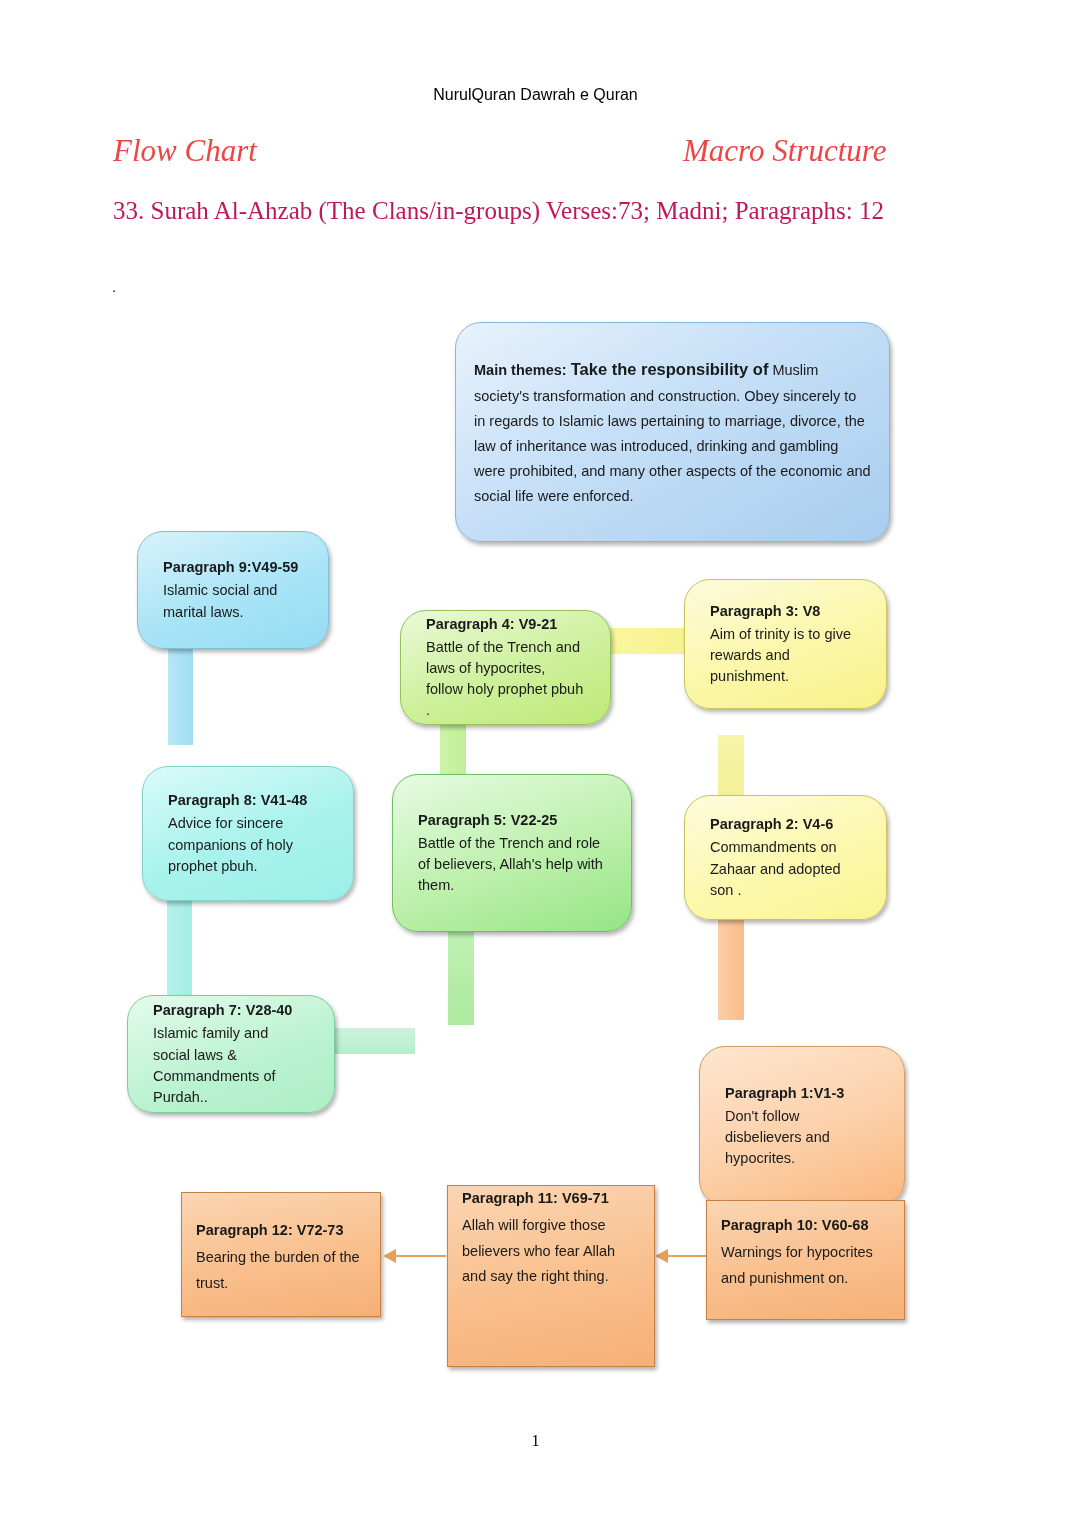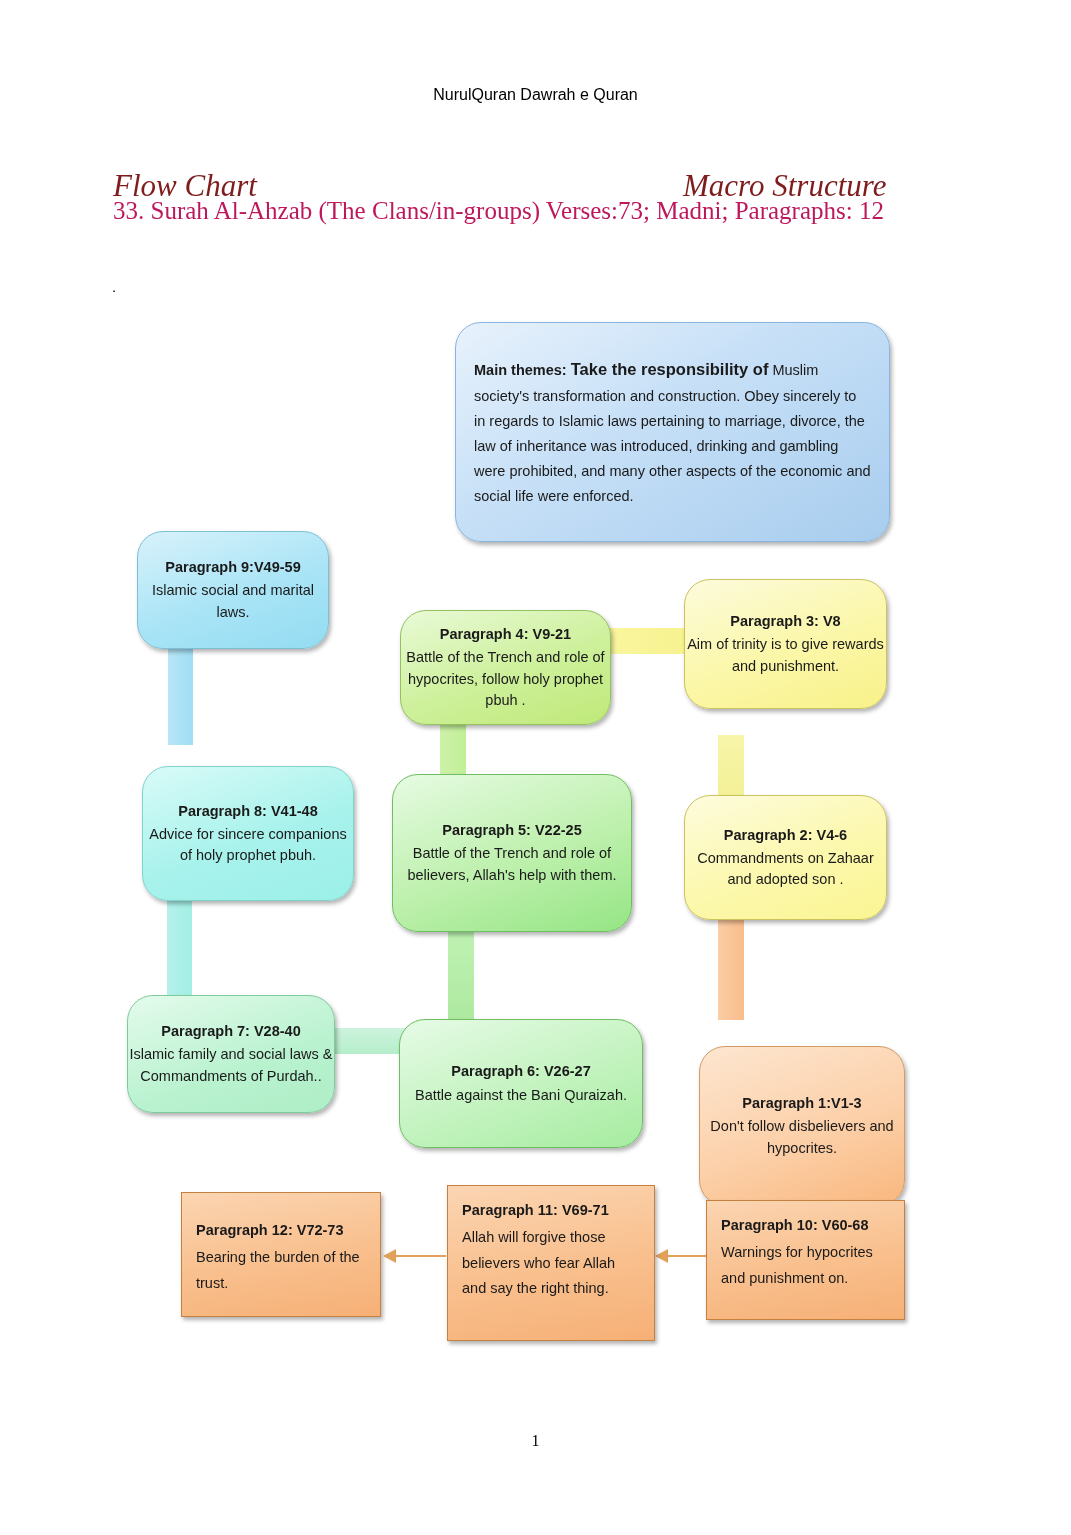--- a/index.html
+++ b/index.html
@@ -35,23 +35,22 @@
     left: 113px;
     width: 830px;
     height: 40px;
   }
   .title-left, .title-right {
     position: absolute;
     top: 0;
     font-family: "Liberation Serif", serif;
     font-style: italic;
     font-size: 31px;
-    color: #7f1d1d;
+    color: #ef4444;
     white-space: nowrap;
-    margin-top: 35px;
   }
   .title-left  { left: 0; }
   .title-right { left: 570px; }
 
   .subtitle {
     position: absolute;
     top: 197px;
     left: 113px;
     font-family: "Liberation Serif", serif;
     font-size: 25px;
@@ -63,25 +62,25 @@
     top: 278px;
     left: 112px;
     font-size: 15px;
     color: #000;
   }
 
   
   .node {
     position: absolute;
     box-sizing: border-box;
-    padding: 8px 0;
+    padding: 8px 25px;
     font-size: 14.5px;
     line-height: 1.45;
     color: #1a1a1a;
-    text-align: center;
+    text-align: left;
     display: flex;
     flex-direction: column;
     justify-content: center;
     z-index: 5;
   }
   .node .hd {
     font-weight: bold;
     display: block;
     margin-bottom: 2px;
   }
@@ -201,32 +200,28 @@
     <span class="bd">Advice for sincere companions of holy prophet pbuh.</span>
   </div>
 
   <div class="node rounded fill-mint" style="left:127px; top:995px; width:208px; height:118px;">
     <span class="hd">Paragraph 7: V28-40</span>
     <span class="bd">Islamic family and social laws &amp; Commandments of Purdah..</span>
   </div>
 
   <div class="node rounded fill-green1" style="left:400px; top:610px; width:211px; height:115px;">
     <span class="hd">Paragraph 4: V9-21</span>
-    <span class="bd">Battle of the Trench and role of hypocrites, follow holy prophet pbuh .</span>
+    <span class="bd">Battle of the Trench and laws of hypocrites, follow holy prophet pbuh .</span>
   </div>
 
   <div class="node rounded fill-green2" style="left:392px; top:774px; width:240px; height:158px;">
     <span class="hd">Paragraph 5: V22-25</span>
     <span class="bd">Battle of the Trench and role of believers, Allah's help with them.</span>
   </div>
 
-  <div class="node rounded fill-green3" style="left:399px; top:1019px; width:244px; height:129px;">
-    <span class="hd">Paragraph 6: V26-27</span>
-    <span class="bd">Battle against the Bani Quraizah.</span>
-  </div>
 
   <div class="node rounded fill-yellow1" style="left:684px; top:579px; width:203px; height:130px;">
     <span class="hd">Paragraph 3: V8</span>
     <span class="bd">Aim of trinity is to give rewards and punishment.</span>
   </div>
 
   <div class="node rounded fill-yellow2" style="left:684px; top:795px; width:203px; height:125px;">
     <span class="hd">Paragraph 2: V4-6</span>
     <span class="bd">Commandments on Zahaar and adopted son .</span>
   </div>
@@ -234,21 +229,21 @@
   <div class="node rounded fill-orange1" style="left:699px; top:1014px; width:206px; height:160px;margin-top:32px;">
     <span class="hd">Paragraph 1:V1-3</span>
     <span class="bd">Don't follow disbelievers and hypocrites.</span>
   </div>
 
   <div class="node square fill-orange2" style="left:181px; top:1192px; width:200px; height:125px; text-align:left; line-height:1.75; padding:25px 14px; justify-content:flex-start;">
     <span class="hd">Paragraph 12: V72-73</span>
     <span class="bd">Bearing the burden of the trust.</span>
   </div>
 
-  <div class="node square fill-orange2" style="left:447px; top:1185px; width:208px; height:156px; text-align:left; line-height:1.75; padding:12px 14px; justify-content:flex-start;">
+  <div class="node square fill-orange2" style="left:447px; top:1185px; width:208px; height:182px; text-align:left; line-height:1.75; padding:0 14px; justify-content:flex-start;">
     <span class="hd">Paragraph 11: V69-71</span>
     <span class="bd">Allah will forgive those believers who fear Allah and say the right thing.</span>
   </div>
 
   <div class="node square fill-orange2" style="left:706px; top:1200px; width:199px; height:120px; text-align:left; line-height:1.75; padding:12px 14px; justify-content:flex-start;">
     <span class="hd">Paragraph 10: V60-68</span>
     <span class="bd">Warnings for hypocrites and punishment on.</span>
   </div>
 
   <div class="arrow-line" style="left:396px; top:1255px; width:50px;"></div>

